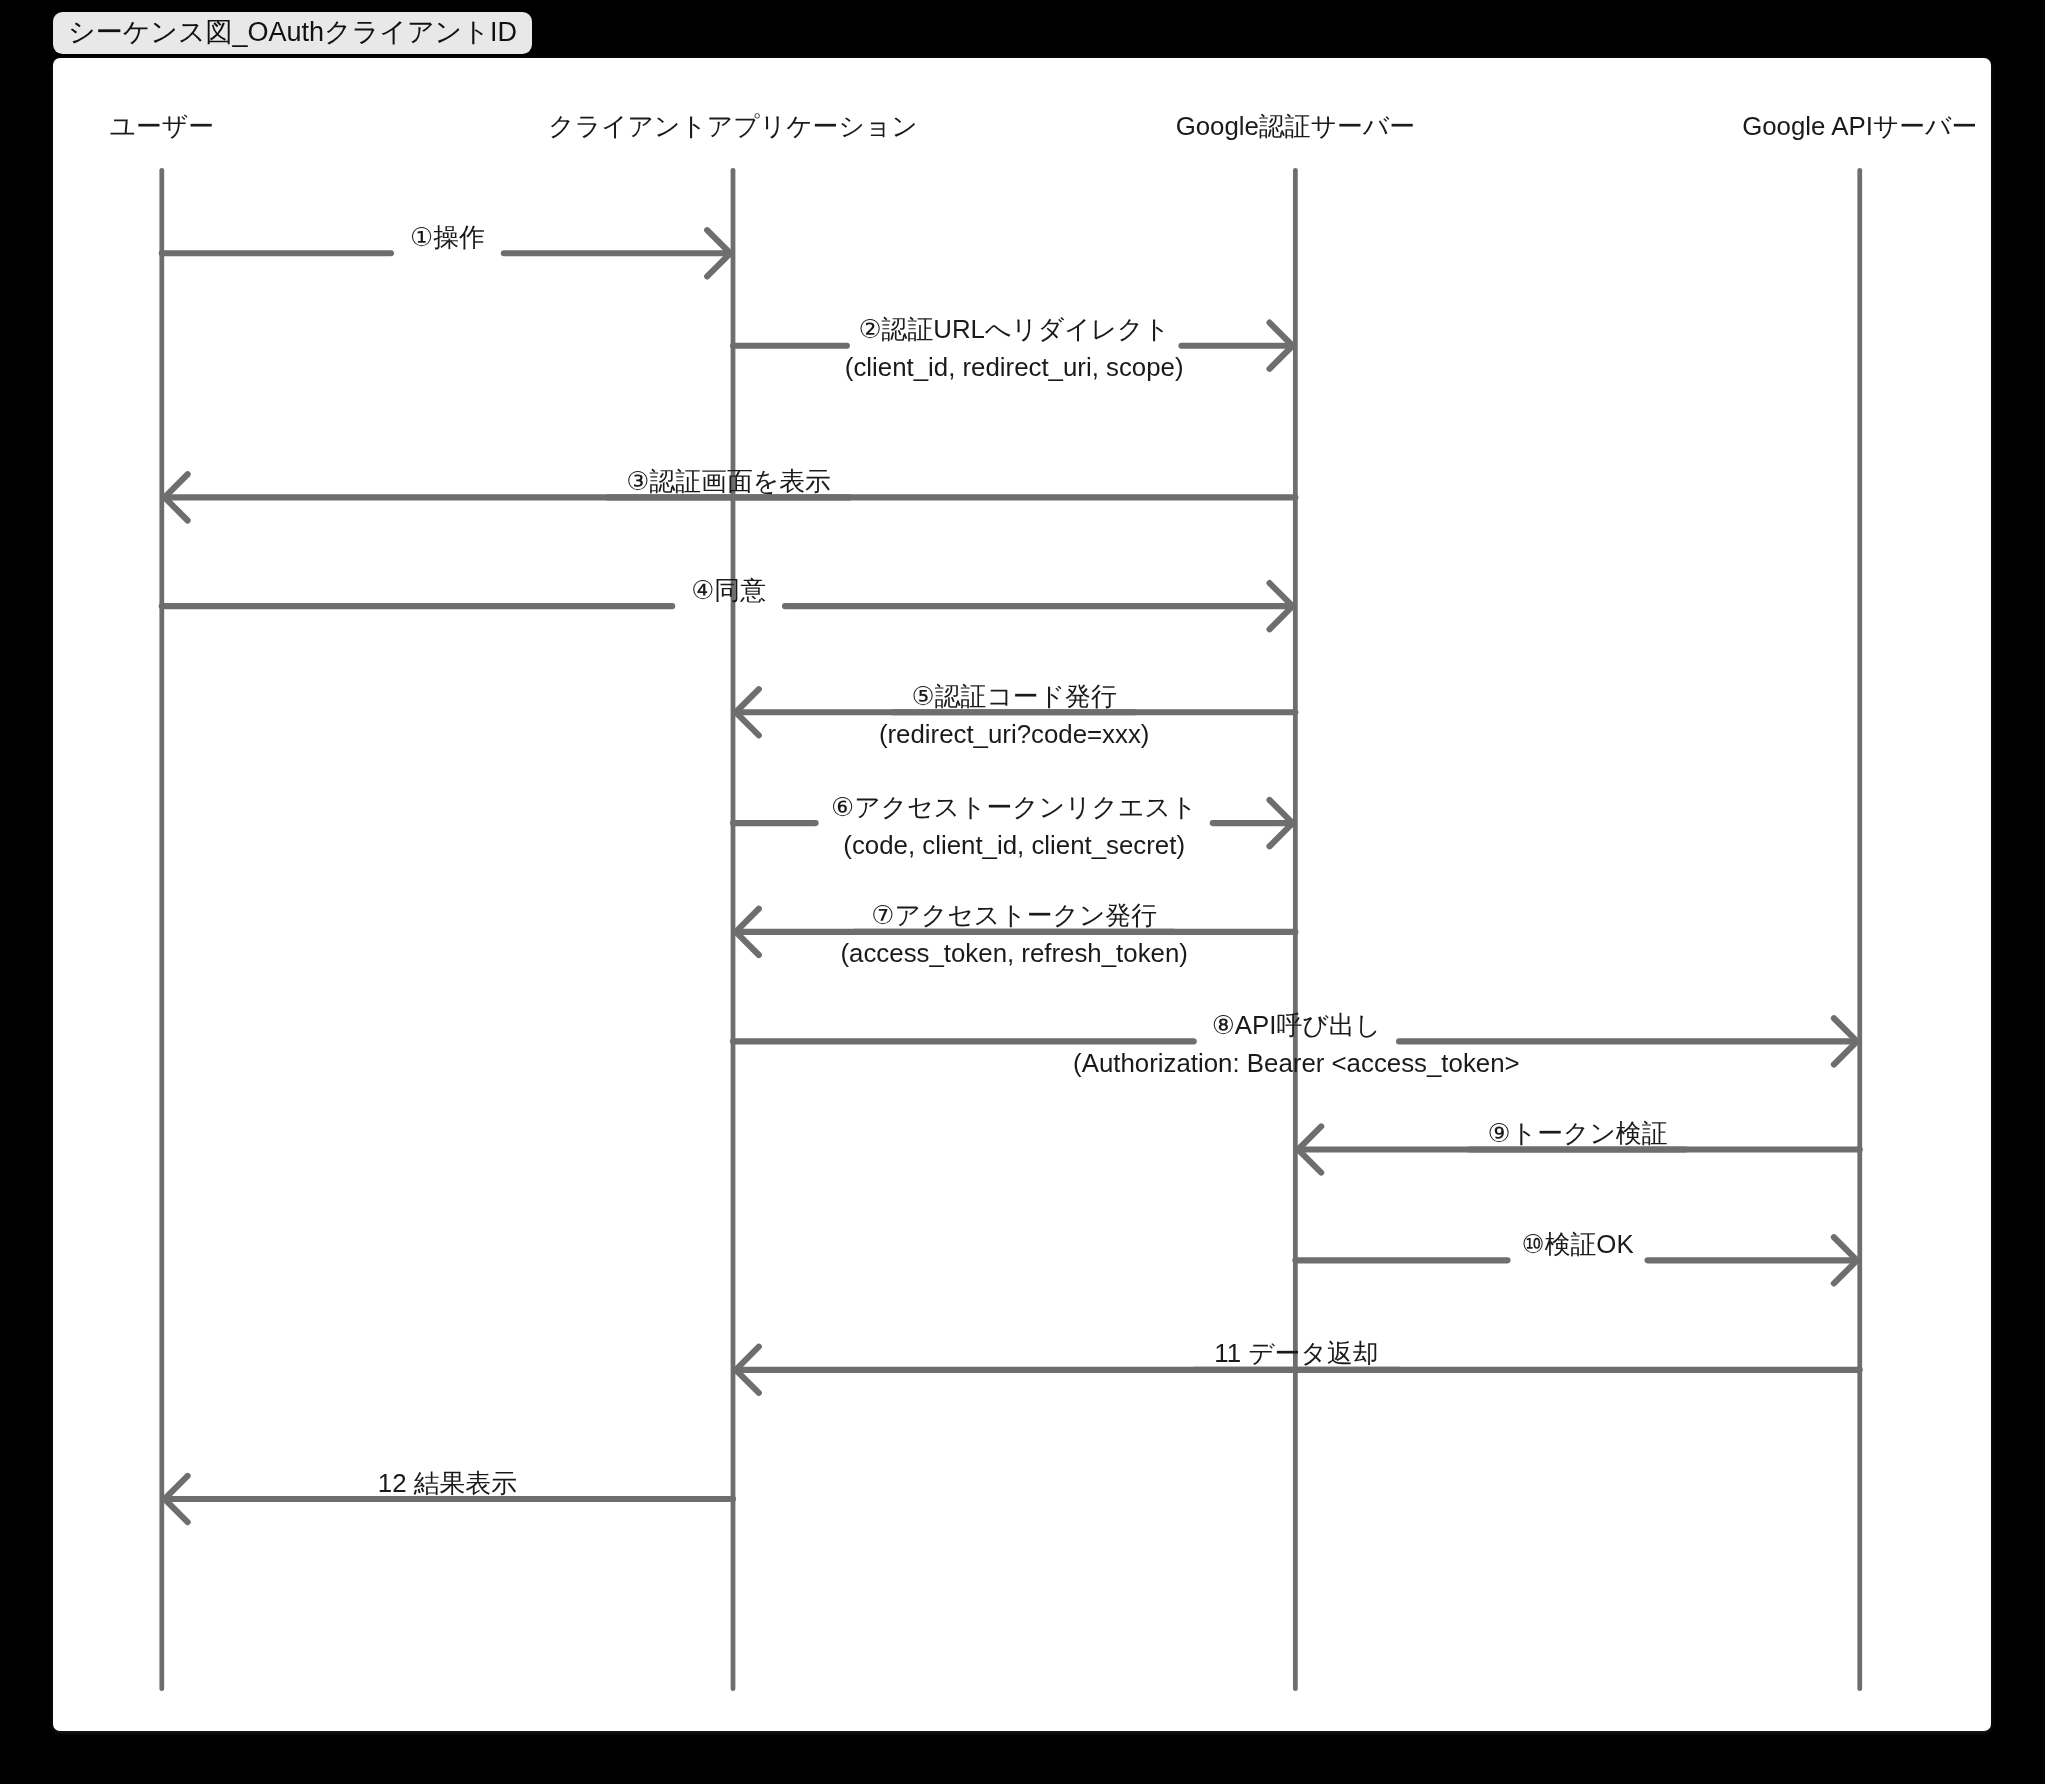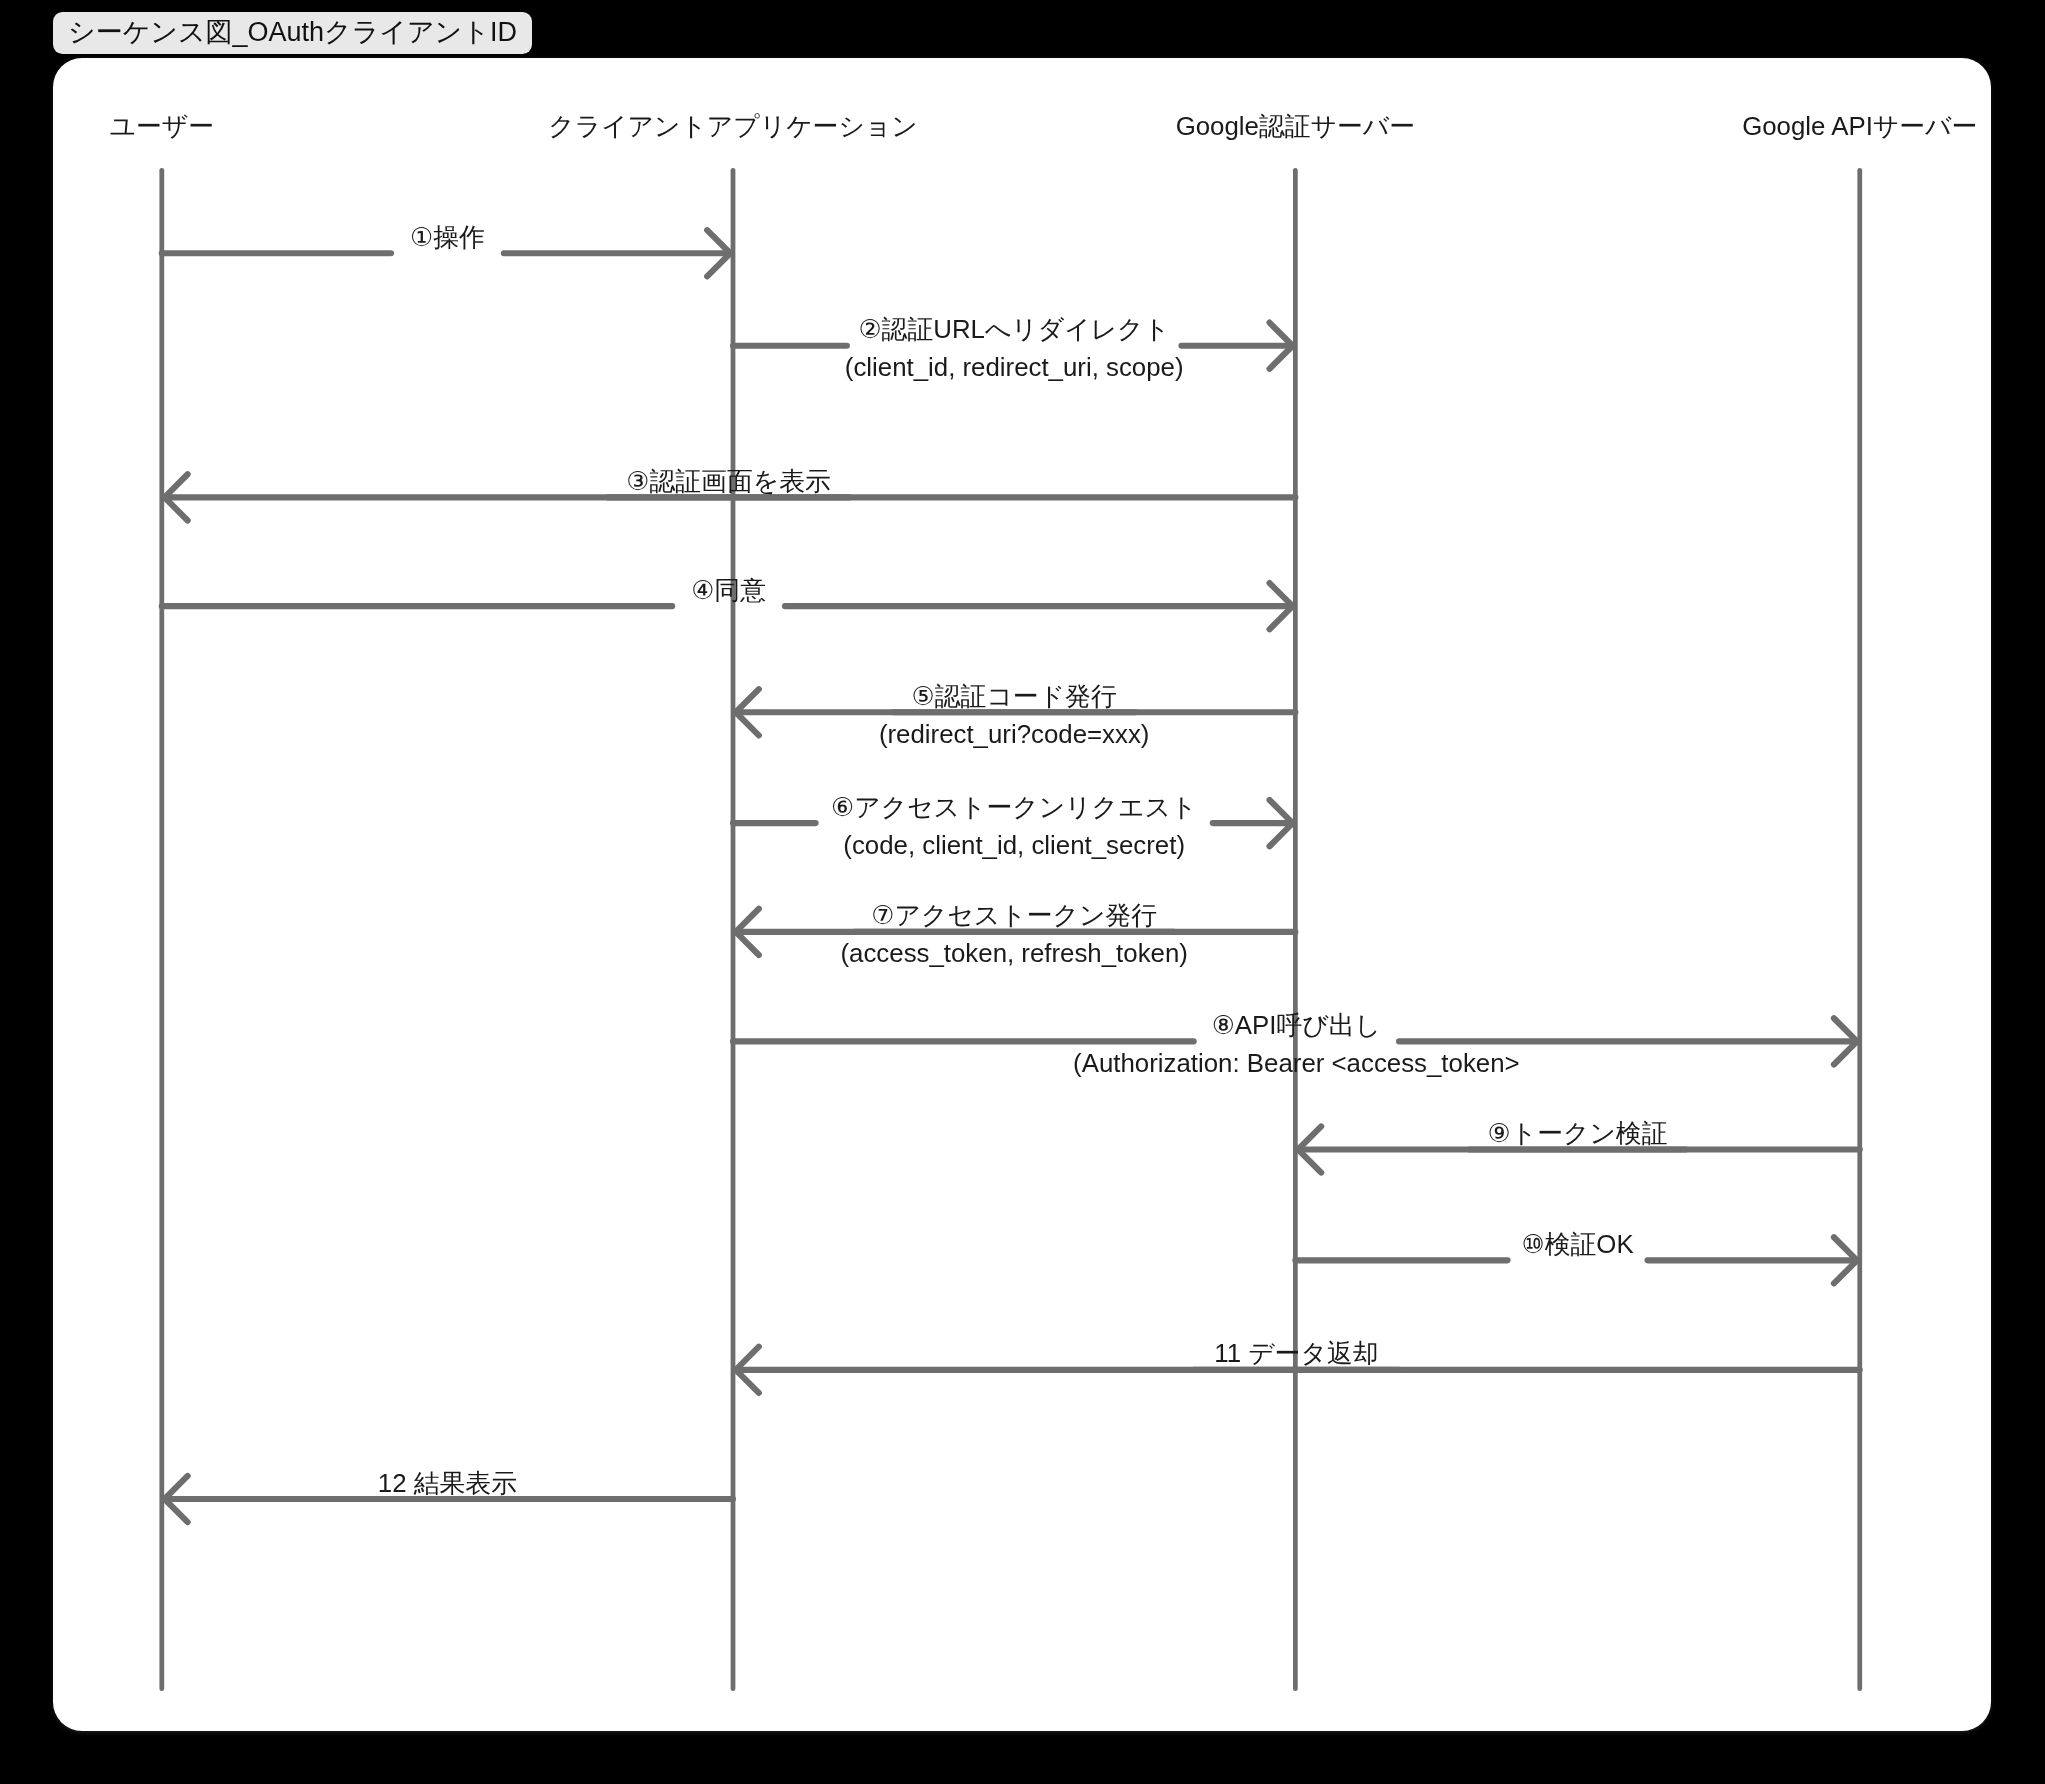--- a/index.html
+++ b/index.html
@@ -34,21 +34,21 @@
     font-family: "Liberation Sans", "DejaVu Sans", sans-serif;
   }
   
   #canvas {
     position: absolute;
     left: 53px;
     top: 58px;
     width: 1938px;
     height: 1673px;
     background: #ffffff;
-    border-radius: 29px;
+    border-radius: 7px;
     box-shadow: 0 1.4px 4.1px rgba(255,255,255,0.10);
     overflow: hidden;
   }
   #diagram-svg {
     position: absolute;
     left: 0;
     top: 0;
     display: block;
   }
   .participant-label {

